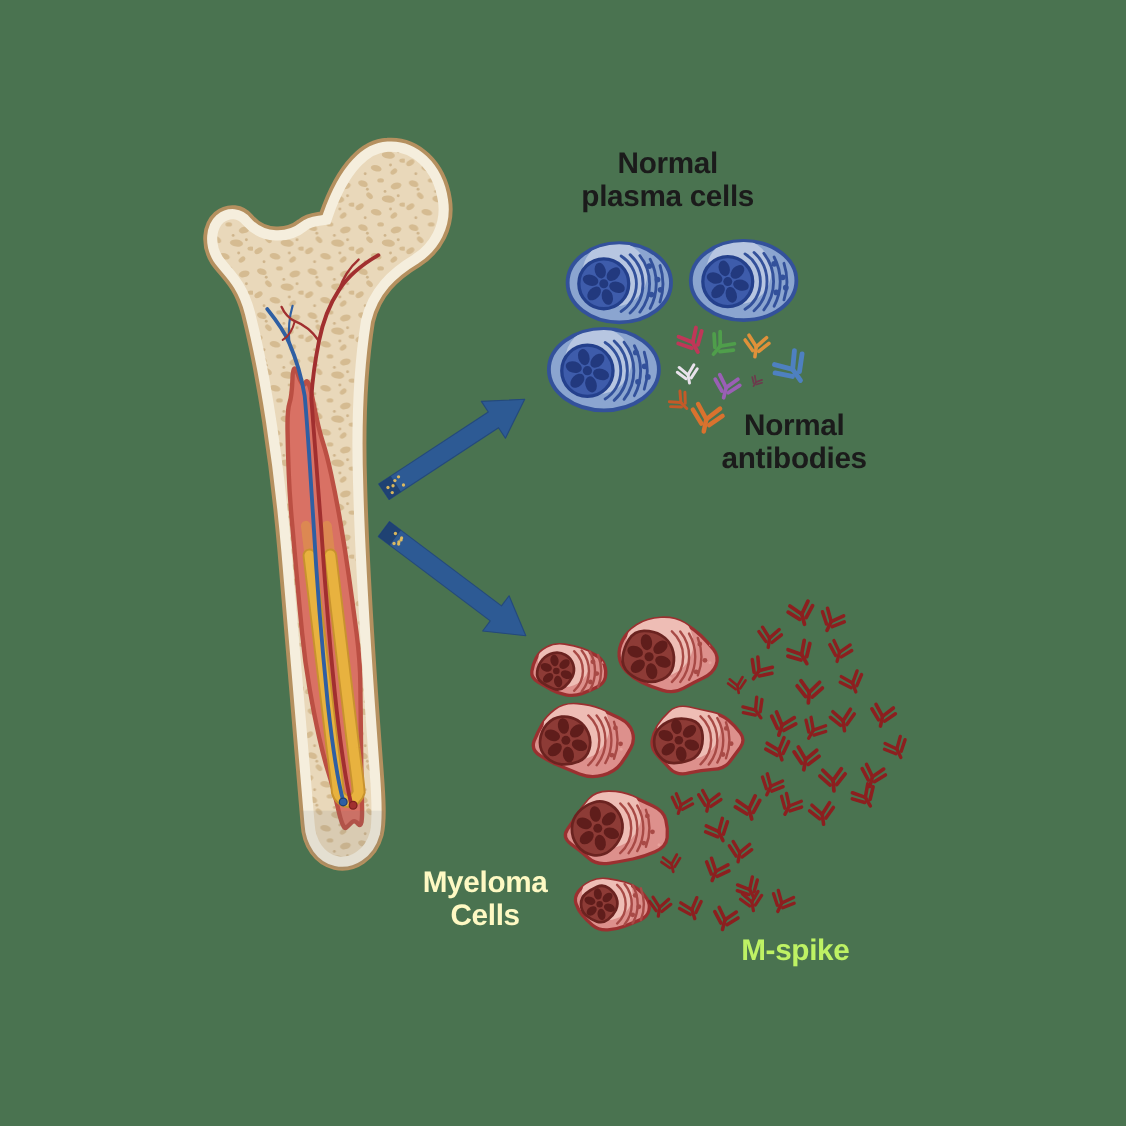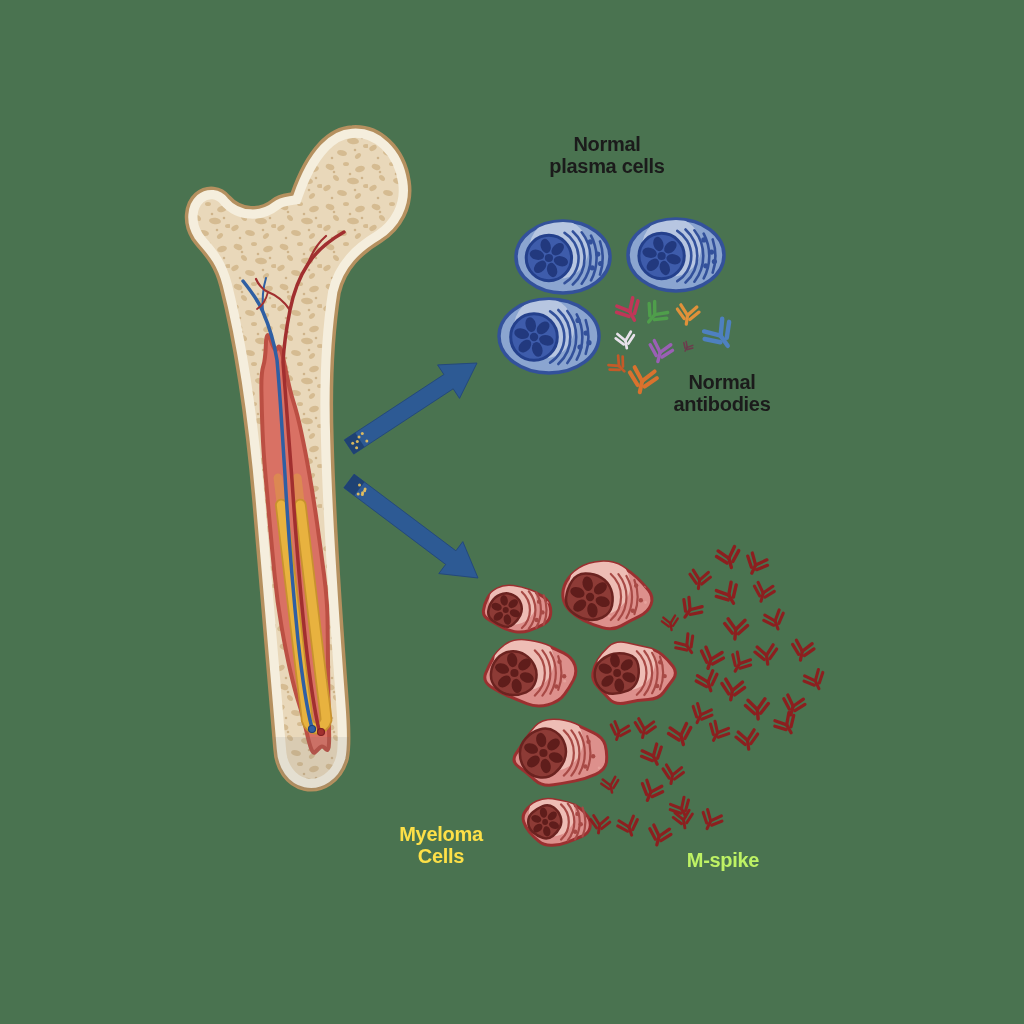--- a/index.html
+++ b/index.html
@@ -7,21 +7,21 @@
     position:relative;
     width:1024px;height:1024px;
     overflow:hidden;
     font-family:"Liberation Sans", sans-serif;
   }
   #scene{position:absolute;left:0;top:0;}
   .lbl{
     position:absolute;
     transform:translateX(-50%);
     font-weight:bold;
-    font-size:20px;
+    font-size:27px;
     line-height:1.12;
     text-align:center;
     white-space:pre-line;
     letter-spacing:-0.3px;
   }
 </style>
 </head>
 <body>
 
 <div id="stage" style="background: rgb(74, 115, 80);">
@@ -651,16 +651,16 @@
         <path d="M0,3.5 L8.5,-6.5" fill="none" stroke="#8c1f1f" stroke-width="3.4" stroke-linecap="round"></path>
         <path d="M-3,7.5 L-11.5,-1.5" fill="none" stroke="#8c1f1f" stroke-width="3.4" stroke-linecap="round"></path>
         <path d="M3,7.5 L11.5,-1.5" fill="none" stroke="#8c1f1f" stroke-width="3.4" stroke-linecap="round"></path>
       </g>
     </svg>
 
   <div class="lbl" id="lbl-plasma" style="color: rgb(27, 27, 27); left: 607px; top: 133px;">Normal
 plasma cells</div>
   <div class="lbl" id="lbl-antibodies" style="color: rgb(27, 27, 27); left: 722px; top: 371px;">Normal
 antibodies</div>
-  <div class="lbl" id="lbl-myeloma" style="color: #fde047; left: 441px; top: 823px;">Myeloma
+  <div class="lbl" id="lbl-myeloma" style="color: #fef9c3; left: 441px; top: 787px;">Myeloma
 Cells</div>
   <div class="lbl" id="lbl-mspike" style="color: #bef264; left: 723px; top: 849px;">M-spike</div>
 </div>
 
 </body></html>

